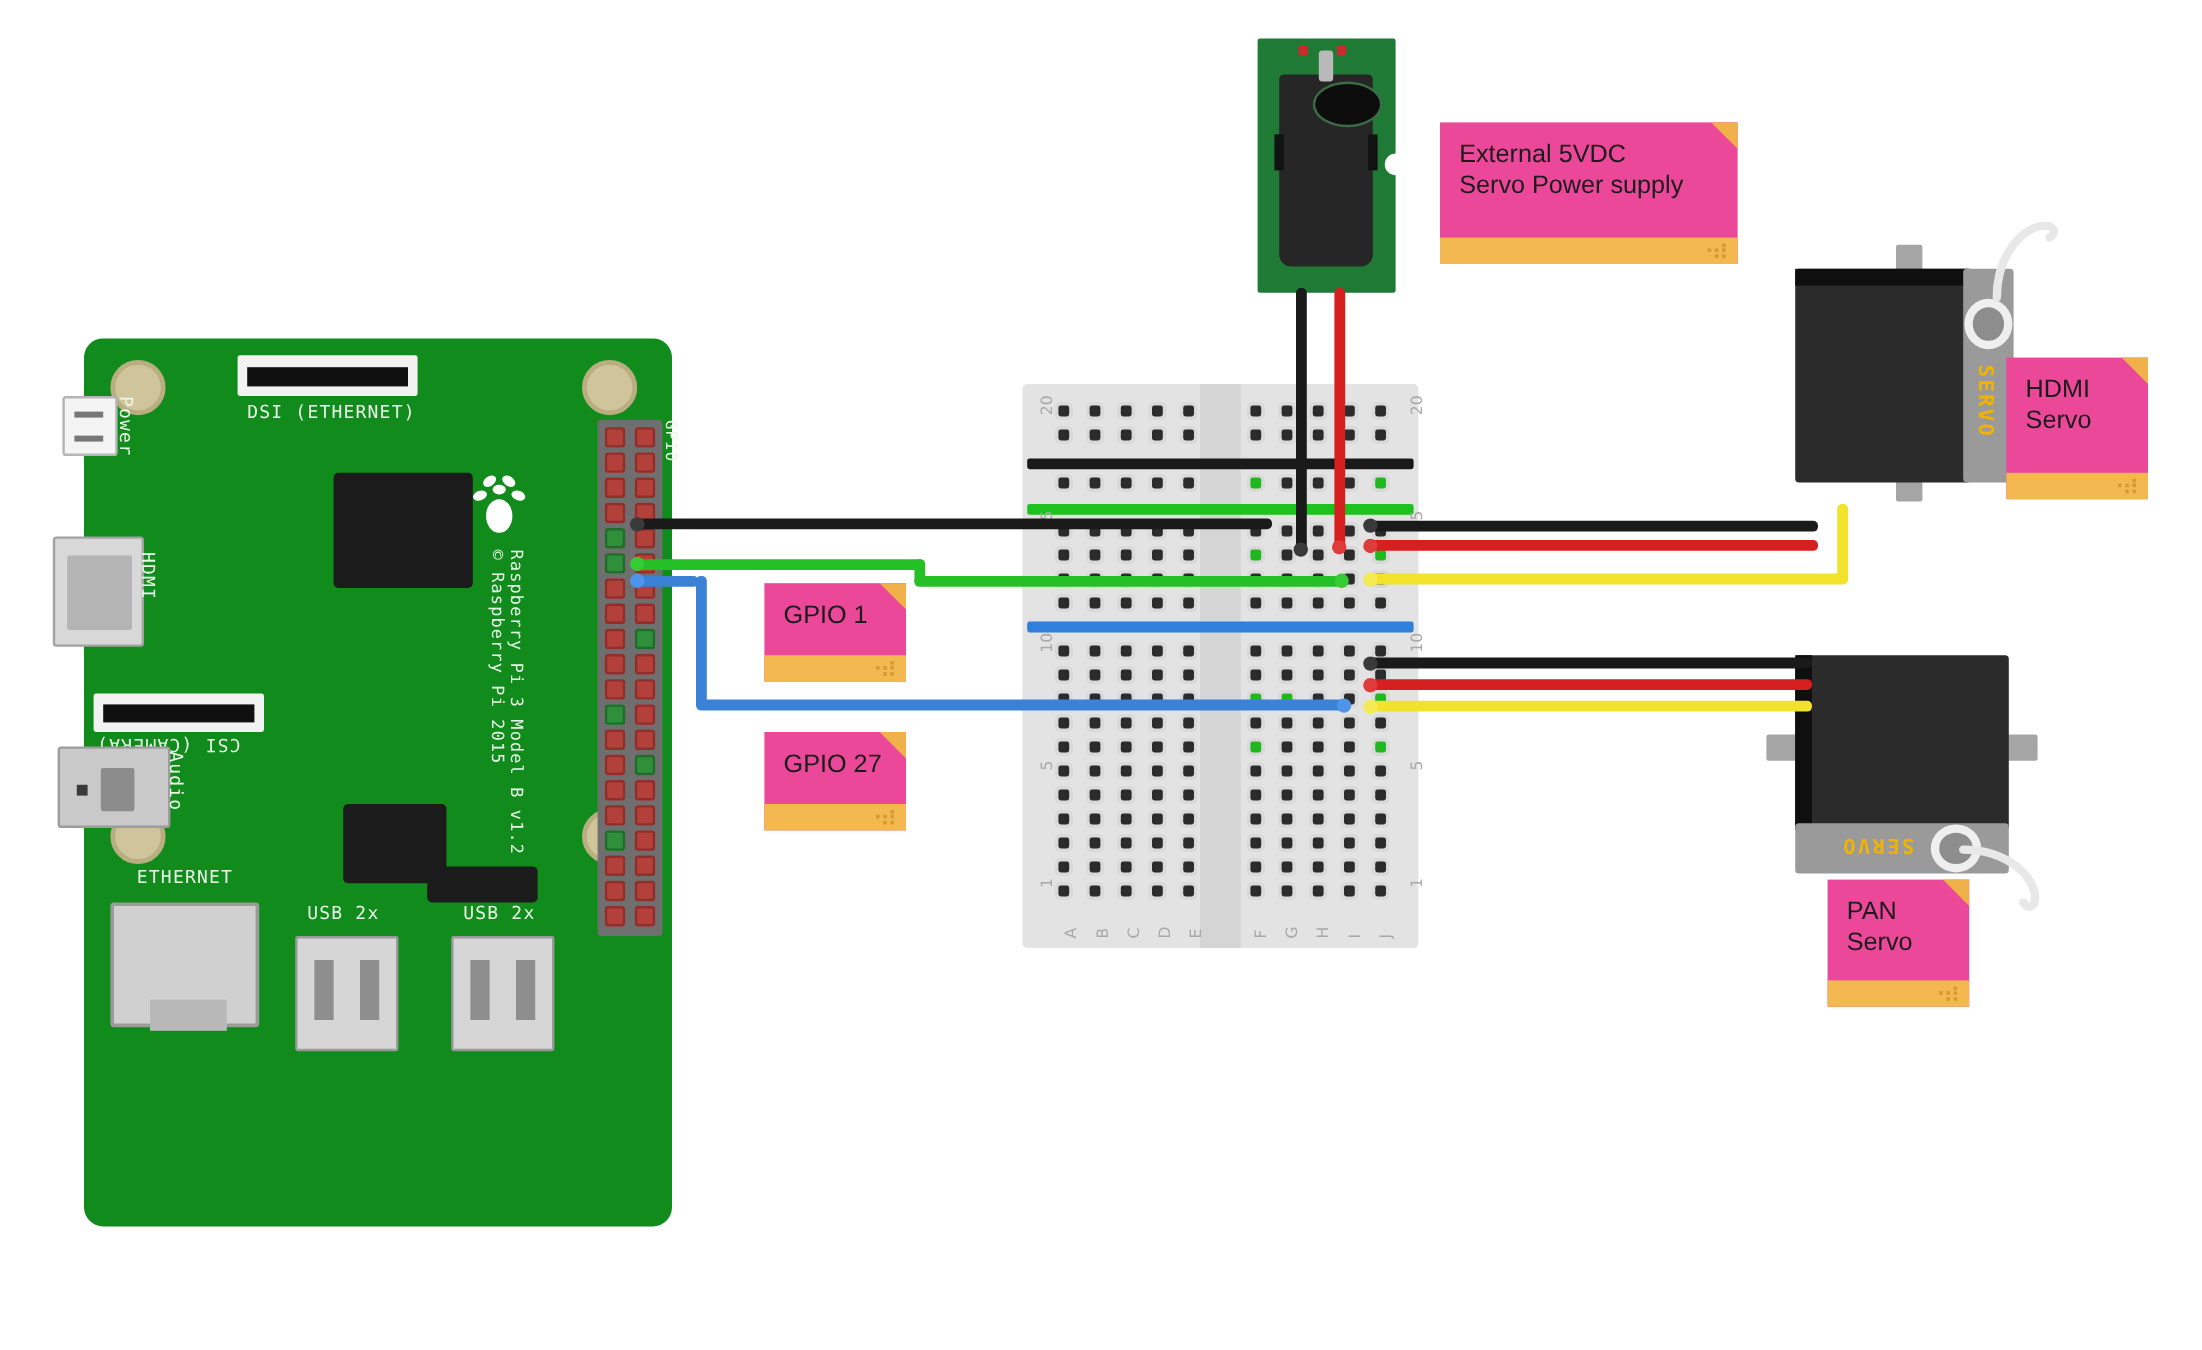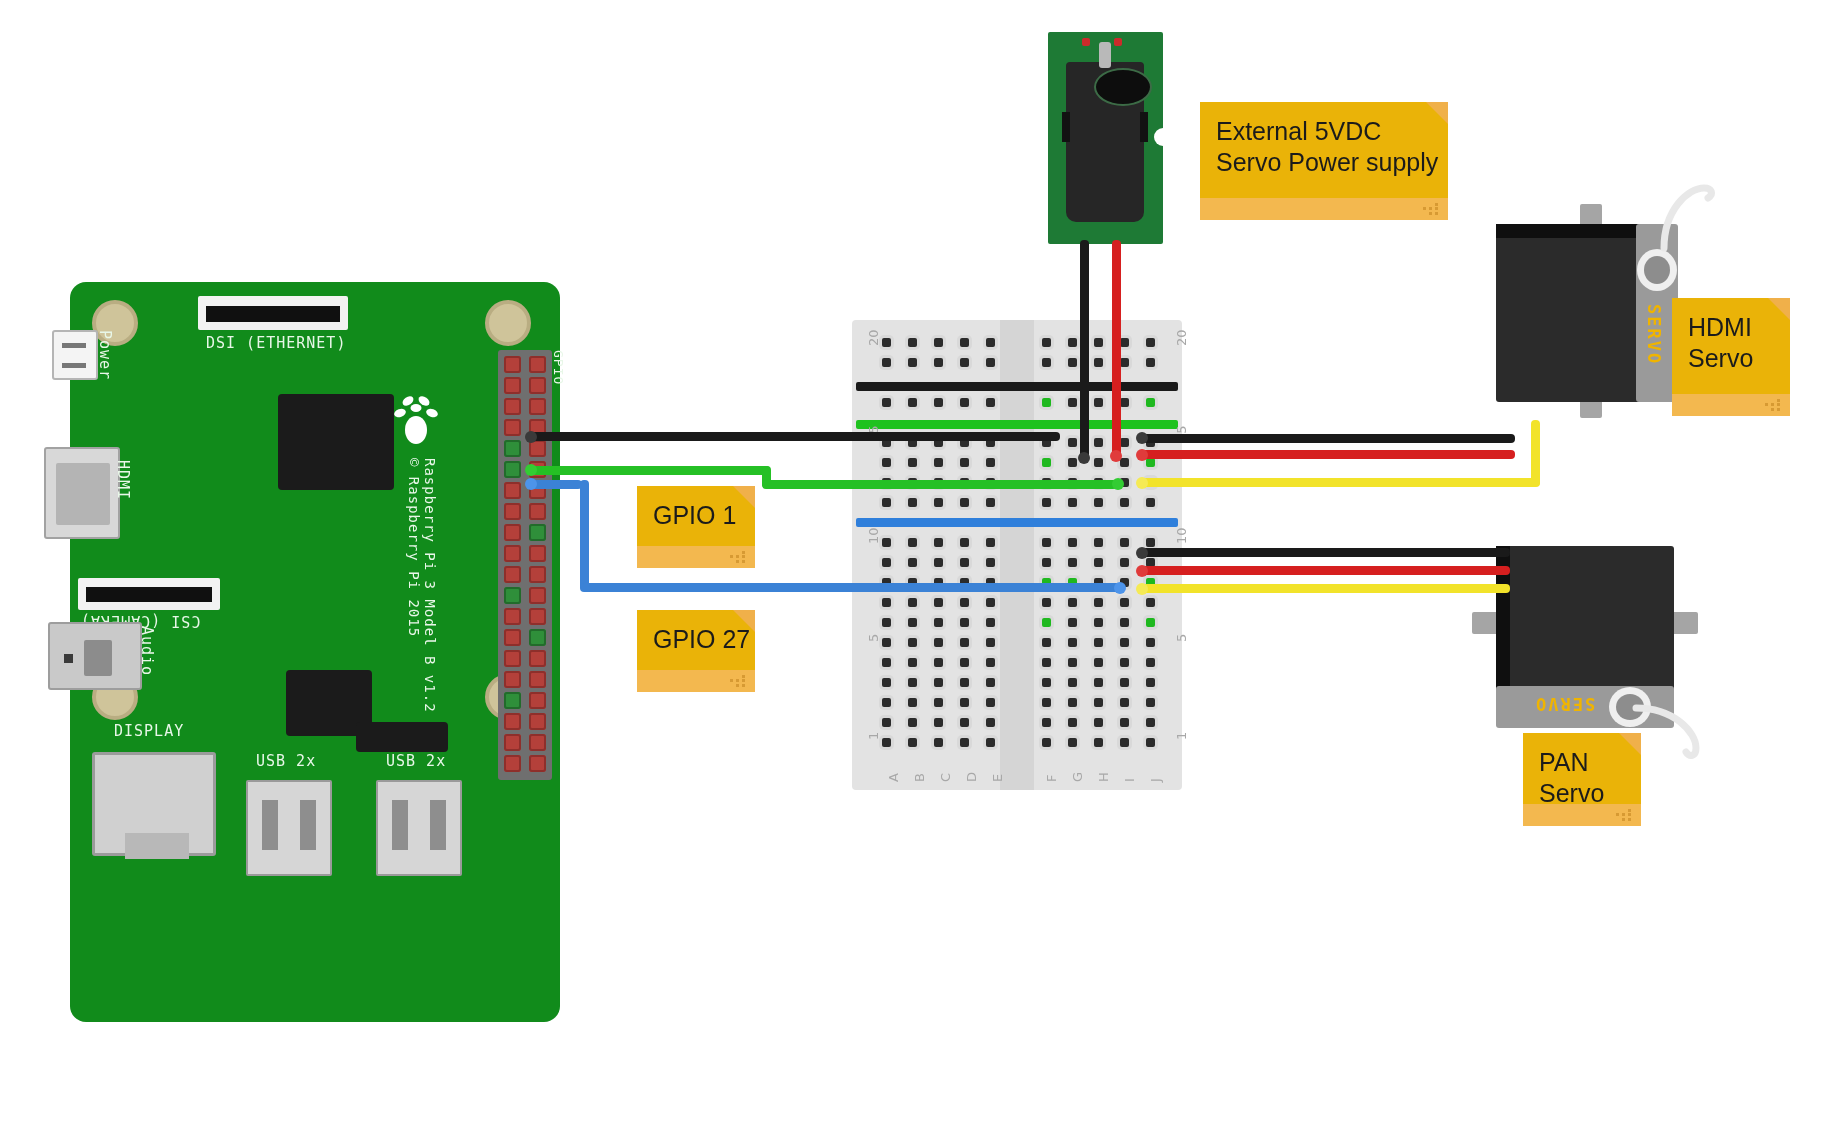--- a/index.html
+++ b/index.html
@@ -175,24 +175,24 @@
   .wire { position: absolute; border-radius: 4px; }
   .wire-end {
     position: absolute;
     width: 12px; height: 12px;
     border-radius: 50%;
   }
 
   
   .note {
     position: absolute;
-    background: #eab308;
+    background: #ec4899;
     color: #1b1b1b;
     font-family: "Liberation Sans", sans-serif;
-    font-size: 25px;
+    font-size: 21px;
     line-height: 1.25;
     padding: 14px 16px 0 16px;
   }
   .note .note-fold {
     position: absolute;
     right: 0; top: 0;
     width: 0; height: 0;
     border-left: 22px solid transparent;
     border-top: 22px solid #f0b04a;
   }
@@ -256,21 +256,21 @@
       <div class="abs" style="left:8px; top:9px; right:8px; height:15px; background:#101010;"></div>
     </div>
     <div class="abs pcb-label rot180" style="left:10px; top:330px;">CSI (CAMERA)</div>
 
     <div class="abs" style="left:-22px; top:340px; width:94px; height:68px; background:#c9c9c9; border:2px solid #9d9d9d; border-radius:3px;">
       <div class="abs" style="left:34px; top:16px; width:28px; height:36px; background:#8c8c8c; border-radius:2px;"></div>
       <div class="abs" style="left:14px; top:30px; width:9px; height:9px; background:#3a3a3a;"></div>
     </div>
     <div class="abs pcb-label rot90" style="left:86px; top:344px;">Audio</div>
 
-    <div class="abs pcb-label" style="left:44px; top:440px;">DISPLAY</div>
+    <div class="abs pcb-label" style="left:44px; top:440px;">ETHERNET</div>
     <div class="abs" style="left:22px; top:470px; width:124px; height:104px; background:#d0d0d0; border:3px solid #9b9b9b; border-radius:3px;">
       <div class="abs" style="left:30px; top:78px; width:64px; height:26px; background:#b8b8b8;"></div>
     </div>
 
     <div class="abs pcb-label" style="left:186px; top:470px;">USB 2x</div>
     <div class="abs usb-port" style="left:176px; top:498px; width:86px; height:96px;">
       <div class="usb-inner" style="left:14px; top:18px; width:16px; height:50px;"></div>
       <div class="usb-inner" style="left:52px; top:18px; width:16px; height:50px;"></div>
     </div>
 
@@ -685,21 +685,21 @@
         <i style="left:0;top:4px"></i>
           <i style="left:6px;top:4px"></i>
           <i style="left:12px;top:4px"></i>
         <i style="left:6px;top:9px"></i>
           <i style="left:12px;top:9px"></i>
           <i style="left:12px;top:0"></i>
       </span>
     </span>
   </div>
 
-  <div class="note" style="left:1523px; top:733px; width:118px; height:93px;">
+  <div class="note" style="left:1523px; top:733px; width:118px; height:106px;">
     <span class="note-line">PAN</span>
     <span class="note-line">Servo</span>
     <span class="note-fold"></span>
     <span class="note-foot">
       <span class="note-grip">
         <i style="left:0;top:4px"></i>
           <i style="left:6px;top:4px"></i>
           <i style="left:12px;top:4px"></i>
         <i style="left:6px;top:9px"></i>
           <i style="left:12px;top:9px"></i>

